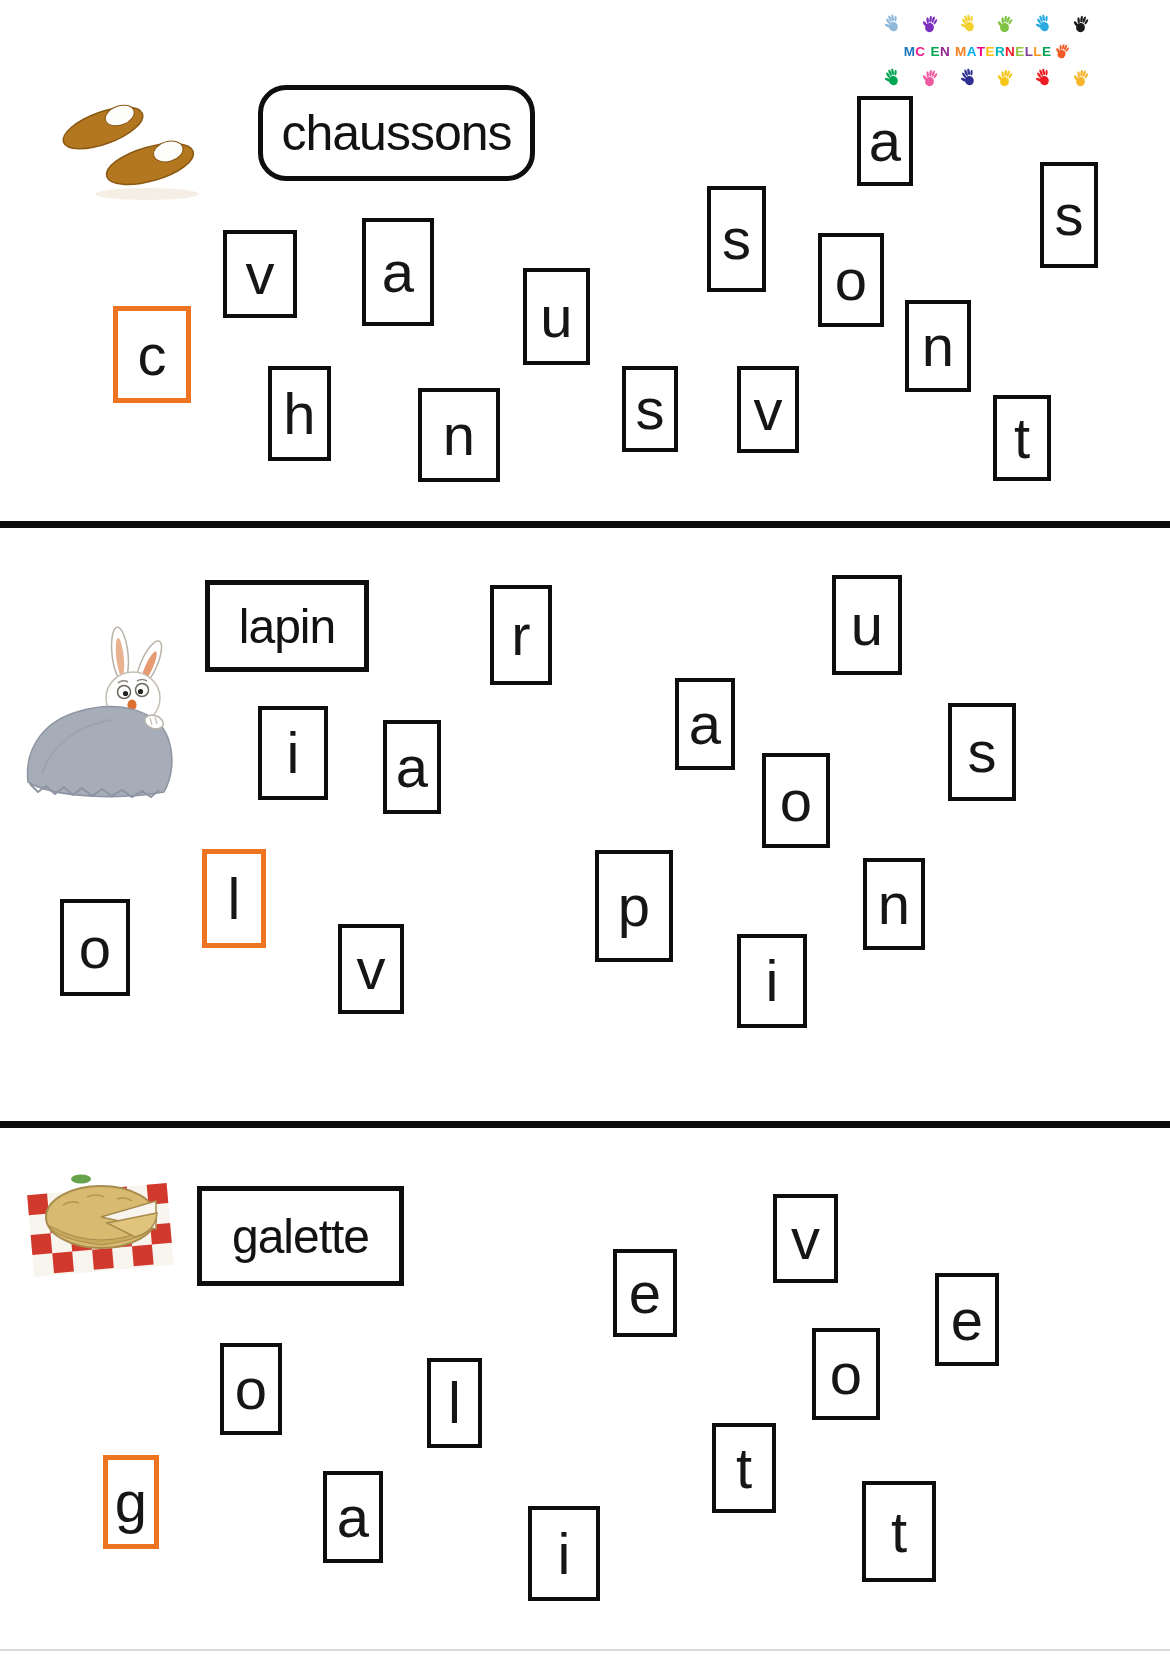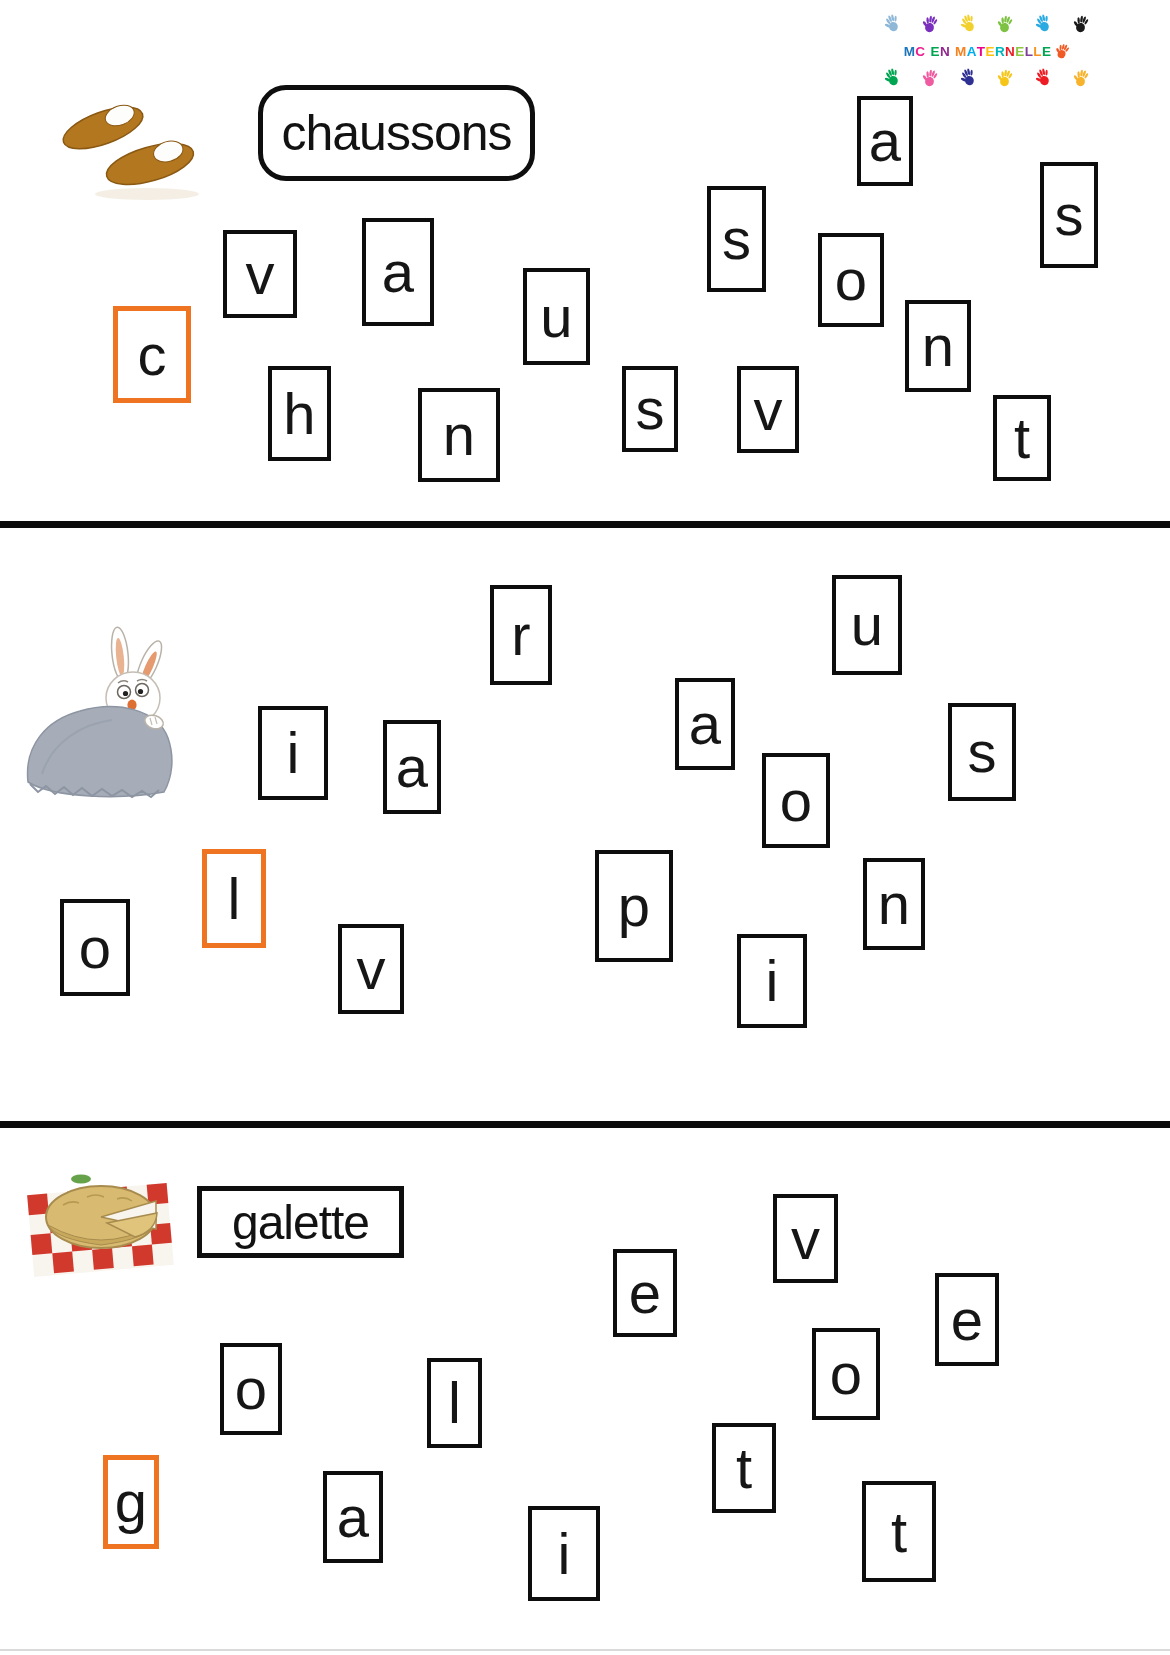--- a/index.html
+++ b/index.html
@@ -11,21 +11,21 @@
   .divider { position:absolute; left:0; width:100%; height:7px; background:#0b0b0b; }
   .divider-1 { top:521px; }
   .divider-2 { top:1121px; }
   .bottom-line { position:absolute; left:0; top:1649px; width:100%; height:2px; background:#dadada; }
 
   .label-box { position:absolute; border:5px solid #0e0e0e; background:#fff;
                display:flex; align-items:center; justify-content:center;
                color:#121212; letter-spacing:-1px; }
   .label-chaussons { left:258px; top:85px;  width:277px; height:96px; font-size:50px;border-radius:28px; }
   .label-lapin     { left:205px; top:580px; width:164px; height:92px; font-size:48px; }
-  .label-galette   { left:197px; top:1186px;width:207px; height:72px; font-size:48px; }
+  .label-galette   { left:197px; top:1186px;width:207px; height:100px; font-size:48px; }
 
   .tile { position:absolute; border:4px solid #0d0d0d; background:#fff;
           display:flex; align-items:center; justify-content:center;
           font-size:58px; line-height:1; color:#161616; }
   .tile-highlight { border-width:5px; border-color:var(--hl, #ee7421); }
 
   .img { position:absolute; }
   .img svg { display:block; width:100%; height:100%; }
   .img-slippers { left:55px;  top:98px;   width:157px; height:104px; }
   .img-rabbit   { left:20px;  top:626px;  width:172px; height:190px; }
@@ -283,20 +283,21 @@
       <path d="M98,57 q5,-4 10,-1" fill="none" stroke="#8c877e" stroke-width="1.5"></path>
       <path d="M117,55 q5,-3 10,0" fill="none" stroke="#8c877e" stroke-width="1.5"></path>
       <ellipse cx="112" cy="79" rx="4.6" ry="5.4" fill="#de6f33"></ellipse>
       <path d="M8,156 C4,120 26,94 60,85 C98,74 138,84 148,112 C155,132 152,152 144,166 C100,174 34,172 8,156 Z" fill="#a6adb8" stroke="#8d95a2" stroke-width="1.5"></path>
       <path d="M22,148 C32,116 62,98 92,94" fill="none" stroke="#959daa" stroke-width="2" opacity="0.6"></path>
       <path d="M10,158 l8,8 l8,-6 l9,8 l9,-7 l9,8 l9,-7 l10,8 l10,-7 l10,7 l10,-6 l10,7 l10,-6 l9,6 l8,-7" fill="none" stroke="#8d95a2" stroke-width="2"></path>
       <ellipse cx="134" cy="96" rx="9.5" ry="6.5" fill="#ffffff" stroke="#b9b2a9" stroke-width="1.5" transform="rotate(18 134 96)"></ellipse>
       <path d="M130,92 l2,7 M135,91 l2,7" stroke="#c5beb4" stroke-width="1.2" fill="none"></path>
     </svg>
   </div>
+  <div class="label-box label-lapin">lapin</div>
   <div>
       <div class="tile" style="left: 490px; top: 585px; width: 62px; height: 100px;">
         <span>r</span>
       </div>
       <div class="tile" style="left: 832px; top: 575px; width: 70px; height: 100px;">
         <span>u</span>
       </div>
       <div class="tile" style="left: 675px; top: 678px; width: 60px; height: 92px;">
         <span>a</span>
       </div>

